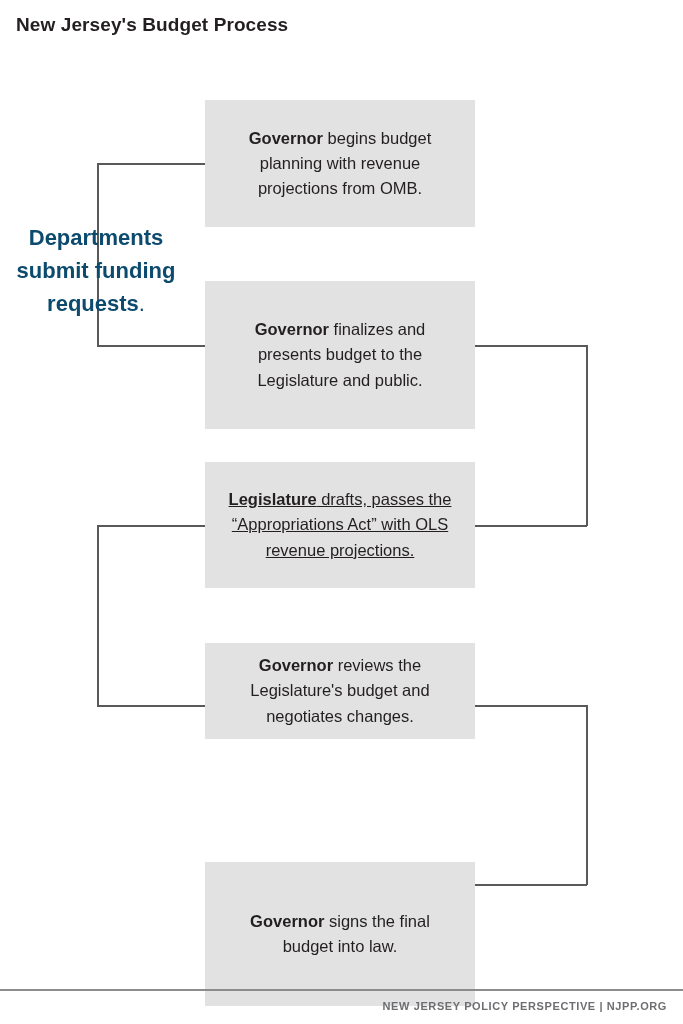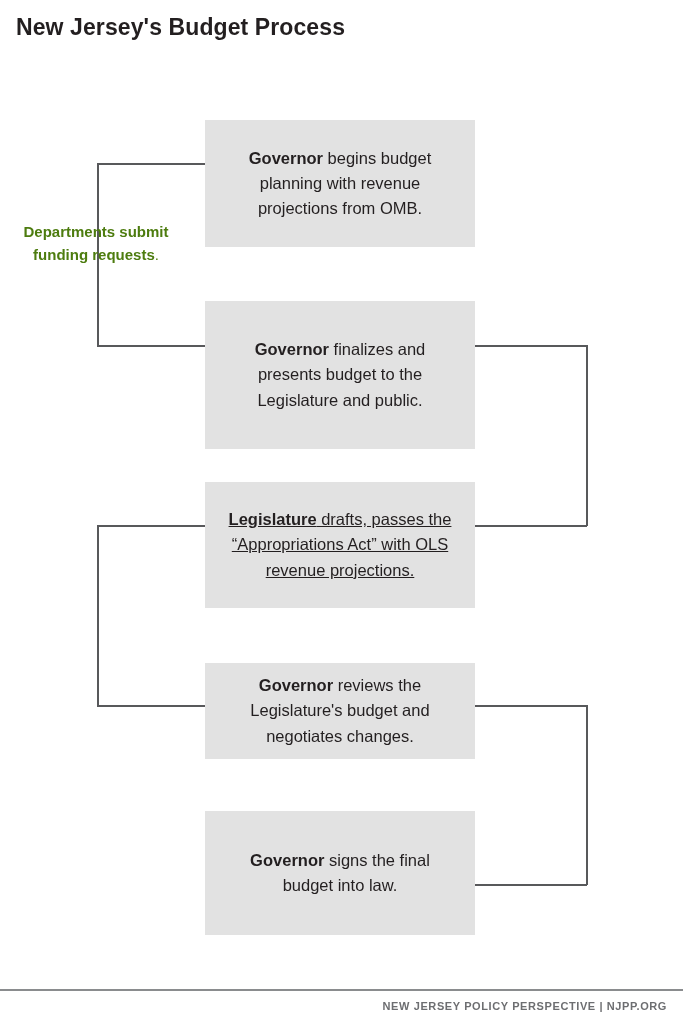--- a/index.html
+++ b/index.html
@@ -17,62 +17,61 @@
   }
   .page {
     position: relative;
     width: 683px;
     height: 1024px;
   }
   .title {
     position: absolute;
     left: 16px;
     top: 14px;
-    font-size: 23px;
+    font-size: 19px;
     font-weight: bold;
     letter-spacing: 0.1px;
     color: #231f20;
   }
   
   .box {
     position: absolute;
     left: 205px;
     width: 270px;
     background: #e2e2e2;
     display: flex;
     align-items: center;
     justify-content: center;
     box-sizing: border-box;
     padding: 6px 22px;
-    margin-top: 20px;
   }
   .box .txt {
     font-size: 16.5px;
     line-height: 1.52;
     text-align: center;
     color: #231f20;
   }
   .box .txt b {
     font-weight: bold;
   }
   #box0 { top: 100px;  height: 127px; }
   #box1 { top: 281px;  height: 148px; }
   #box2 { top: 462px;  height: 126px; text-decoration: underline; }
   #box3 { top: 643px;  height: 96px; }
-  #box4 { top: 791px;  height: 124px; }
+  #box4 { top: 862px;  height: 144px; }
 
   
   .side-label {
     position: absolute;
     width: 160px;
     text-align: center;
-    font-size: 15px;
+    font-size: 22px;
     line-height: 1.5;
     font-weight: bold;
-    color: #4d7c0f;
+    color: #0c4a6e;
   }
   .side-label .thin { font-weight: normal; }
   #label0 { left: 16px; top: 221px; }
   #label1 { left: 16px; top: 584px; }
 
   
   .line {
     position: absolute;
     background: #58595b;
   }

